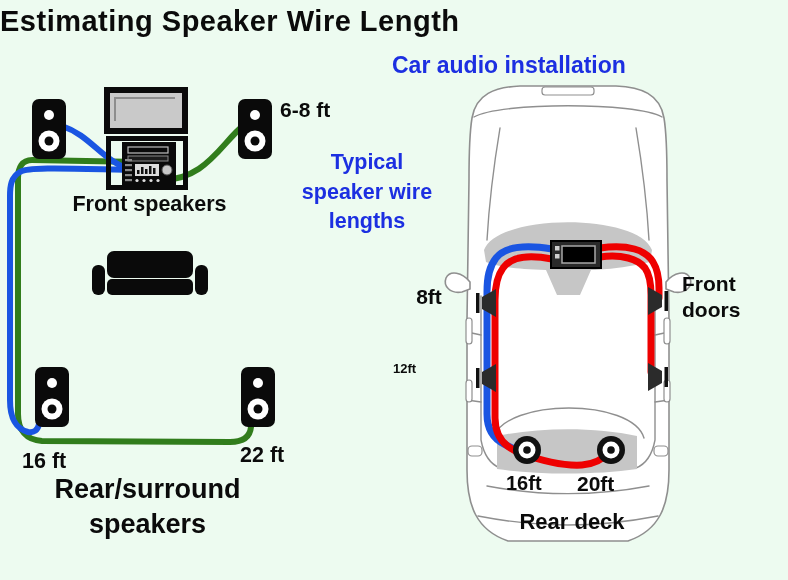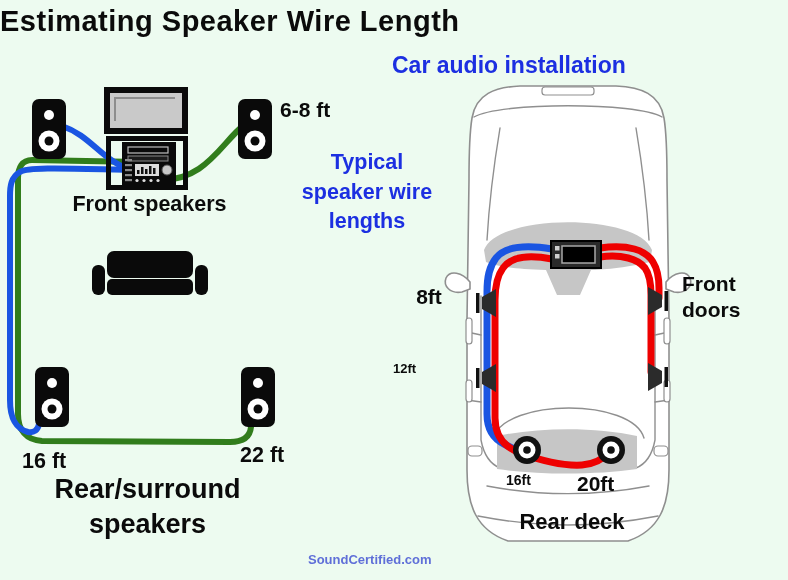--- a/index.html
+++ b/index.html
@@ -17,21 +17,21 @@
   .len-68{top:98px;left:280px;font-size:21px;}
   .front-speakers{top:192px;left:52px;width:195px;text-align:center;font-size:21.5px;}
   .center-note{top:148px;left:291px;width:152px;text-align:center;font-size:21.5px;line-height:1.38;}
   .len-16{top:443px;left:22px;font-size:21.5px;margin-top:6px;}
   .len-22{top:443px;left:232px;font-size:21.5px;margin-left:8px;}
   .rear-speakers{top:472px;left:30px;width:235px;text-align:center;font-size:27px;line-height:1.3;}
   .len-8{top:285px;left:398px;width:62px;text-align:center;font-size:21px;}
   .len-12{top:361px;left:393px;width:67px;text-align:left;font-size:13px;}
   .front-doors{top:271px;left:682px;width:92px;font-size:21px;line-height:1.25;}
   .rear-doors{top:343px;left:682px;width:92px;font-size:21px;line-height:1.25;}
-  .len-c16{top:472px;left:506px;font-size:14px;}
+  .len-c16{top:472px;left:506px;font-size:20px;}
   .len-c20{top:472px;left:577px;font-size:21px;text-align:right;}
   .rear-deck{top:509px;left:498px;width:148px;text-align:center;font-size:22px;}
   .footer{top:552px;left:308px;font-size:13px;color:var(--footer-blue,#5f6fd8);}
   
   .wire{fill:none;stroke-linecap:round;stroke-linejoin:round;}
   .w-blue{stroke:var(--wire-blue,#1a55e2);}
   .w-green{stroke:var(--wire-green,#317d1c);}
   .w-red{stroke:var(--wire-red,#ee0000);}
   .car-line{fill:none;stroke:#8f8f8f;stroke-width:1.4;stroke-linecap:round;}
   .car-fill{fill:#ffffff;stroke:#8f8f8f;stroke-width:1.6;}
@@ -233,14 +233,13 @@
   <div class="lbl len-22">22 ft</div>
   <div class="lbl rear-speakers">Rear/surround speakers</div>
 
   <div class="lbl len-8">8ft</div>
   <div class="lbl len-12">12ft</div>
   <div class="lbl front-doors">Front doors</div>
   <div class="lbl len-c16">16ft</div>
   <div class="lbl len-c20">20ft</div>
   <div class="lbl rear-deck">Rear deck</div>
 
-  <div class="lbl footer">SoundCertified.com</div>
 </div>
 
 </body></html>

